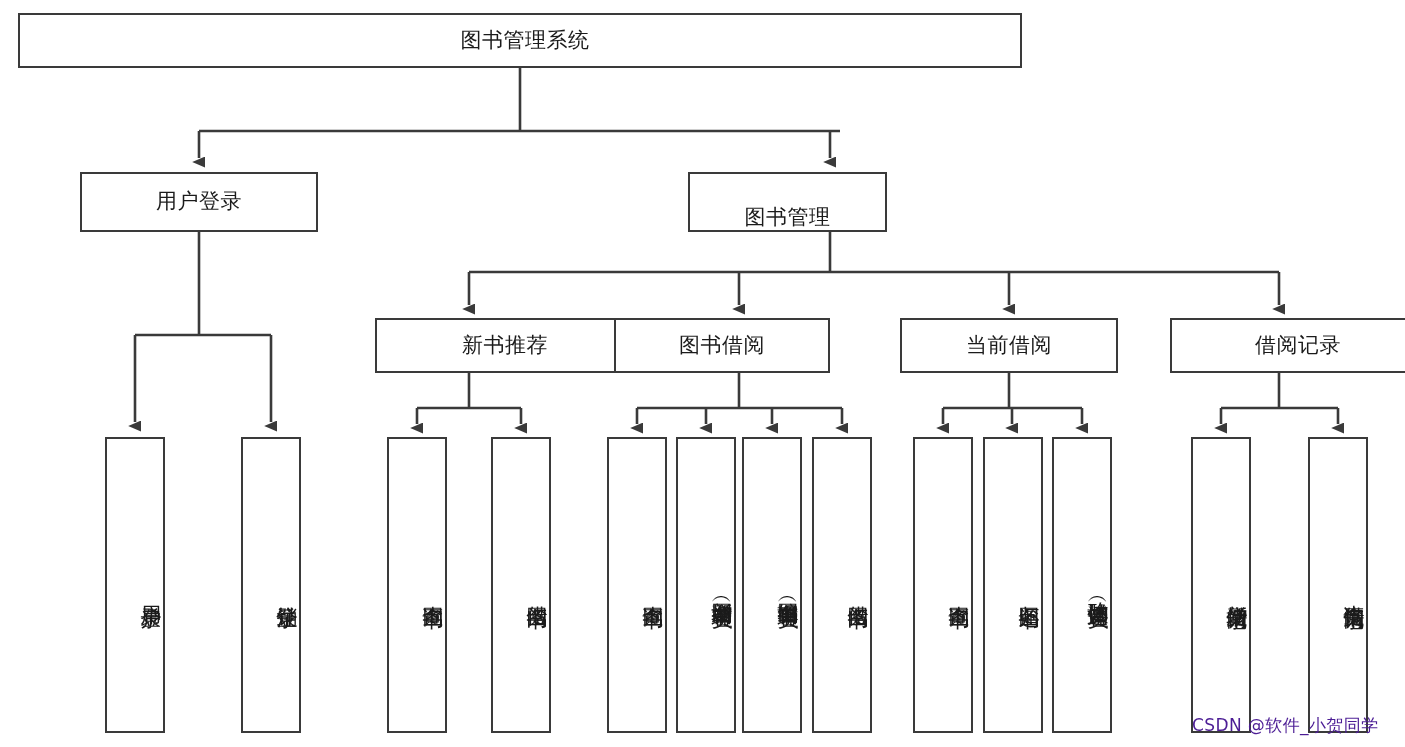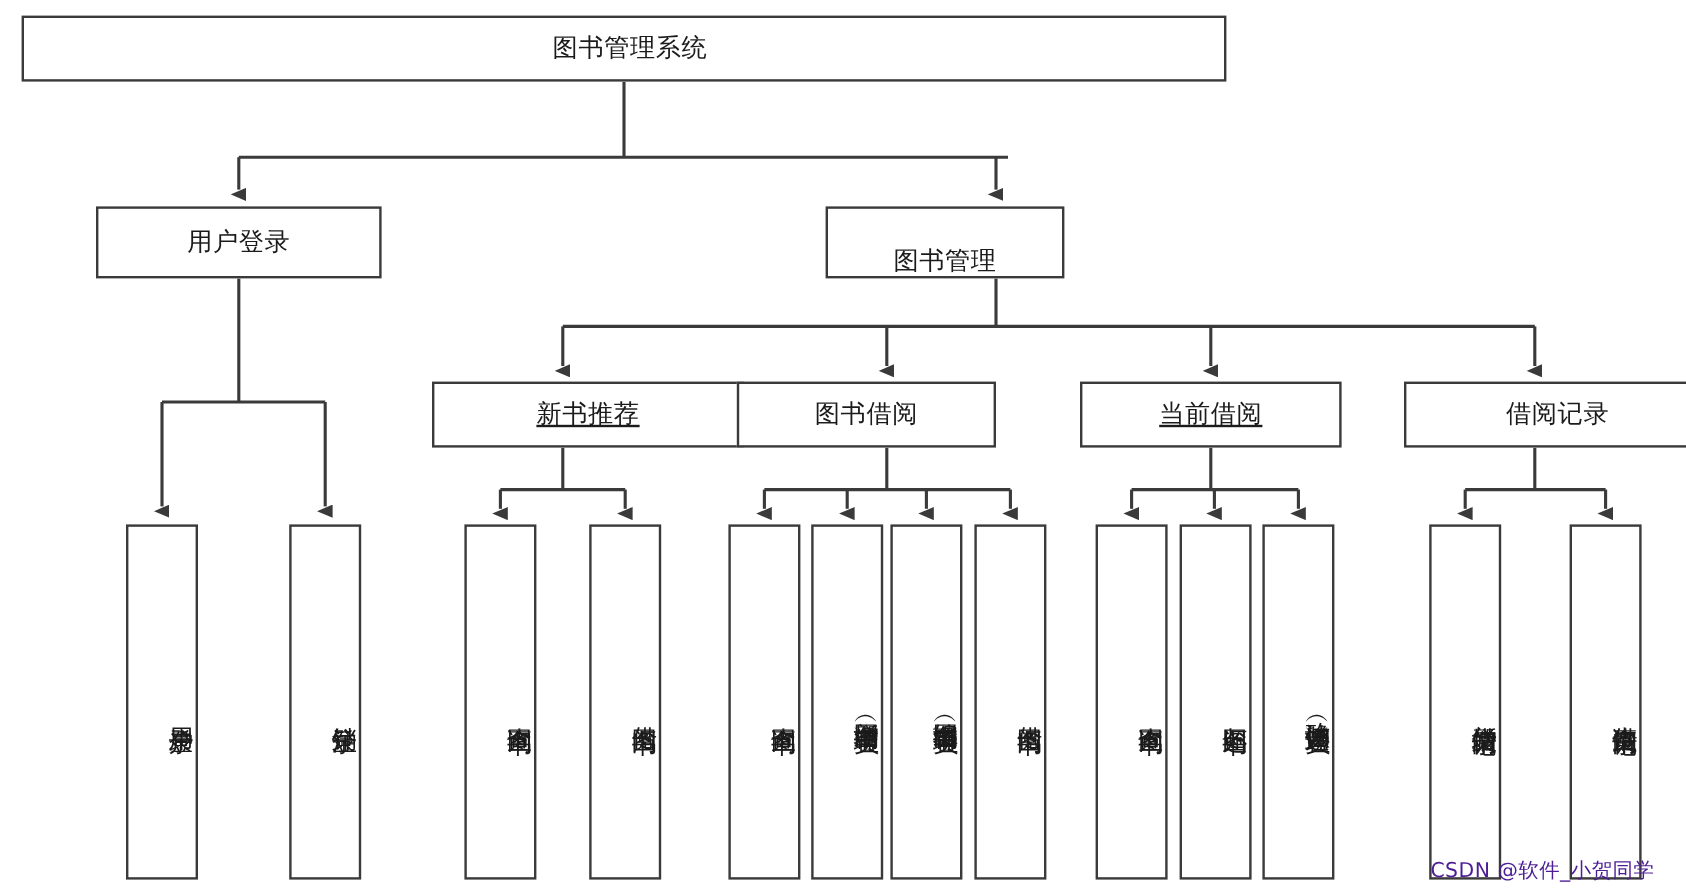--- a/index.html
+++ b/index.html
@@ -122,27 +122,27 @@
     <span>图书管理系统</span>
   </div>
 
   <div class="node node-h" style="left:80px; top:172px; width:238px; height:60px;">
     <span>用户登录</span>
   </div>
   <div class="node node-h" style="left:688px; top:172px; width:199px; height:60px;align-items:flex-end;">
     <span>图书管理</span>
   </div>
 
-  <div class="node node-h" style="left:360px; top:318px; width:260px; height:55px;text-decoration:underline;">
+  <div class="node node-h" style="left:375px; top:318px; width:260px; height:55px;">
     <span>新书推荐</span>
   </div>
   <div class="node node-h" style="left:595px; top:318px; width:216px; height:55px;margin-left:19px;">
     <span>图书借阅</span>
   </div>
-  <div class="node node-h" style="left:900px; top:318px; width:218px; height:55px;text-decoration:underline;">
+  <div class="node node-h" style="left:900px; top:318px; width:218px; height:55px;">
     <span>当前借阅</span>
   </div>
   <div class="node node-h" style="left:1170px; top:318px; width:256px; height:55px;">
     <span>借阅记录</span>
   </div>
 
   <div class="node node-v" style="left:105px; top:437px; width:60px; height:296px;">
     <span>用户登录</span>
   </div>
   <div class="node node-v" style="left:241px; top:437px; width:60px; height:296px;">

